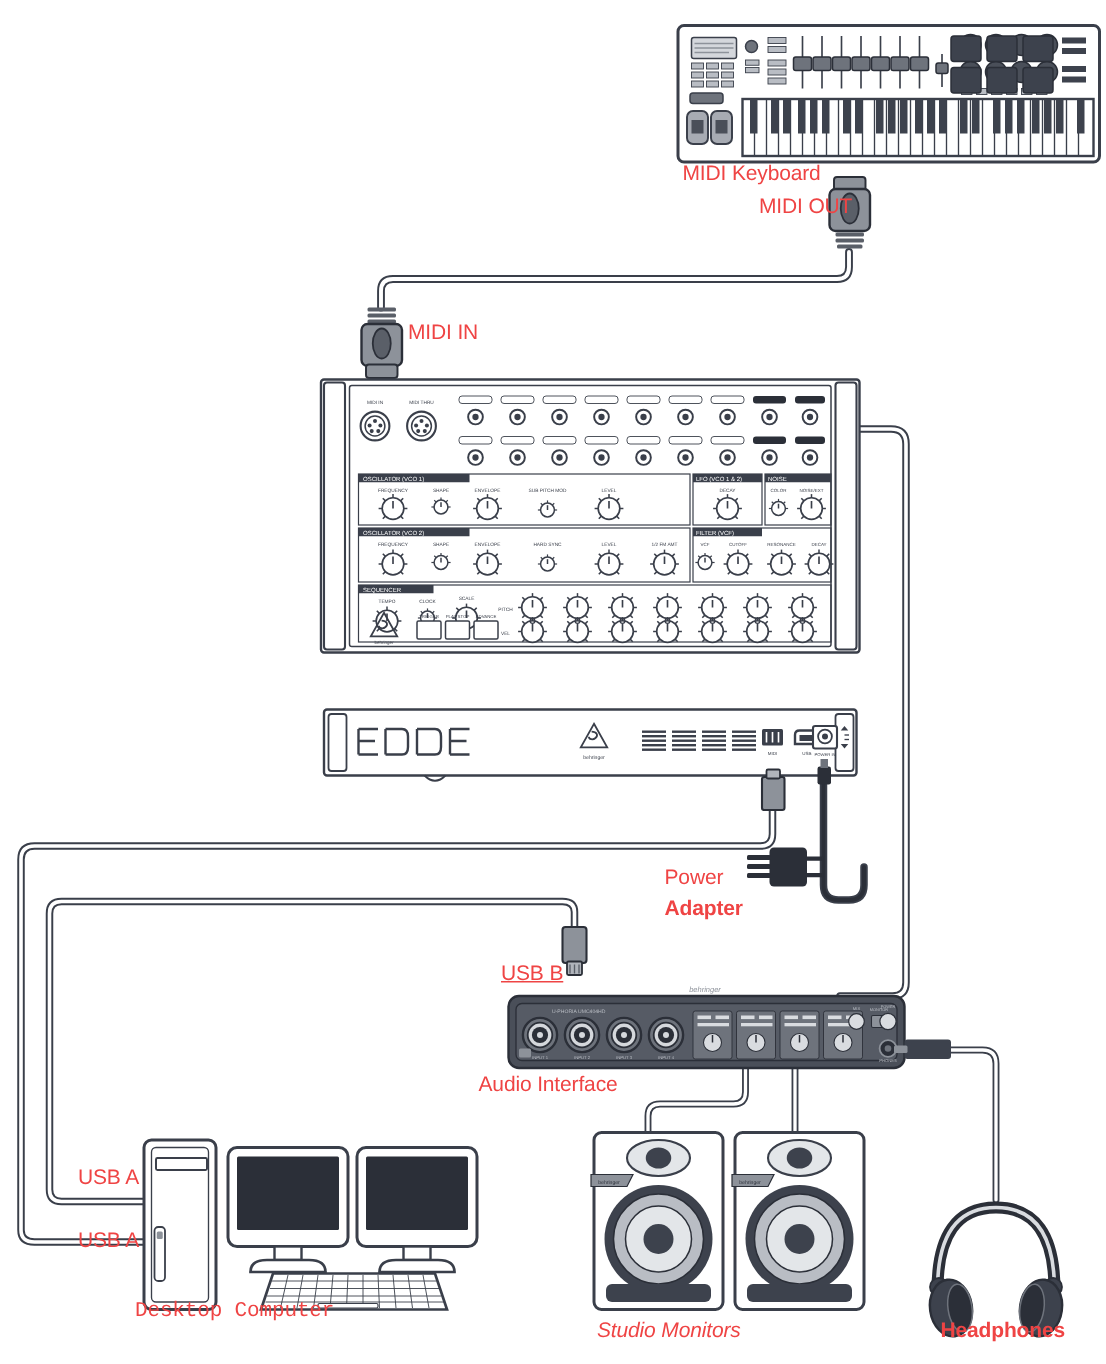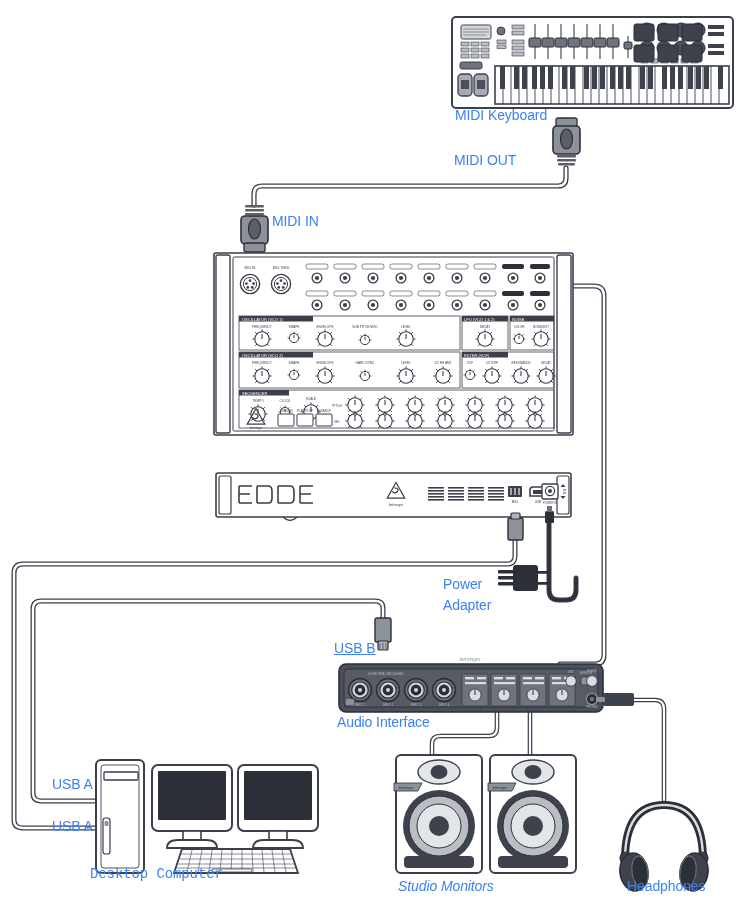--- a/index.html
+++ b/index.html
@@ -8,21 +8,21 @@
     font-family:"Liberation Sans", sans-serif;
     width:737px;height:909px;position:relative;overflow:hidden;
     color:#2b2f38;
   }
   #stage{position:absolute;left:0;top:0;width:737px;height:909px;}
   svg#diagram{position:absolute;left:0;top:0;width:737px;height:909px;}
   .lbl{
     position:absolute;
     font-family:"Liberation Sans", sans-serif;
     font-size:13.5px;
-    color:#3b82f6;
+    color:#ef4444;
     white-space:pre;
     letter-spacing:-0.1px;
   }
   .lbl.big{font-size:14px;}
 </style>
 </head>
 <body>
 
 <div id="stage">
 
@@ -800,25 +800,25 @@
     <circle cx="626" cy="858" r="6" fill="#3d424d" stroke="#2b2f38" stroke-width="1.2"></circle>
     <circle cx="702" cy="858" r="6" fill="#3d424d" stroke="#2b2f38" stroke-width="1.2"></circle>
     <ellipse cx="634" cy="872" rx="14" ry="19" fill="#3d424d" stroke="#2b2f38" stroke-width="1.6" transform="rotate(-8 634 872)"></ellipse>
     <ellipse cx="694" cy="872" rx="14" ry="19" fill="#3d424d" stroke="#2b2f38" stroke-width="1.6" transform="rotate(8 694 872)"></ellipse>
     <ellipse cx="640" cy="872" rx="8" ry="16" fill="#2b2f38" stroke="#6e737c" stroke-width="1" transform="rotate(-8 640 872)"></ellipse>
     <ellipse cx="688" cy="872" rx="8" ry="16" fill="#2b2f38" stroke="#6e737c" stroke-width="1" transform="rotate(8 688 872)"></ellipse>
   </g>
 </svg>
 
 <div class="lbl big" style="left:455px;top:107px;">MIDI Keyboard</div>
-<div class="lbl big" style="left:454px;top:129px;margin-top:23px;">MIDI OUT</div>
+<div class="lbl big" style="left:506px;top:129px;">MIDI OUT</div>
 <div class="lbl big" style="left:272px;top:213px;">MIDI IN</div>
 <div class="lbl big" style="left:443px;top:576px;">Power</div>
-<div class="lbl big" style="left:443px;top:597px;">Adapter</div>
+<div class="lbl big" style="left:443px;top:597px;font-weight:bold;">Adapter</div>
 <div class="lbl big" style="left:334px;top:640px;text-decoration:underline;">USB B</div>
-<div class="lbl big" style="left:337px;top:714px;">Audio Interface</div>
+<div class="lbl big" style="left:319px;top:714px;">Audio Interface</div>
 <div class="lbl big" style="left:52px;top:776px;">USB A</div>
 <div class="lbl big" style="left:52px;top:818px;">USB A</div>
 <div class="lbl big" style="left:90px;top:866px;font-family:Liberation Mono, monospace;">Desktop Computer</div>
 <div class="lbl big" style="left:398px;top:878px;font-style:italic;">Studio Monitors</div>
-<div class="lbl big" style="left:627px;top:878px;">Headphones</div>
+<div class="lbl big" style="left:627px;top:878px;font-weight:bold;">Headphones</div>
 
 </div>
 
 </body></html>

